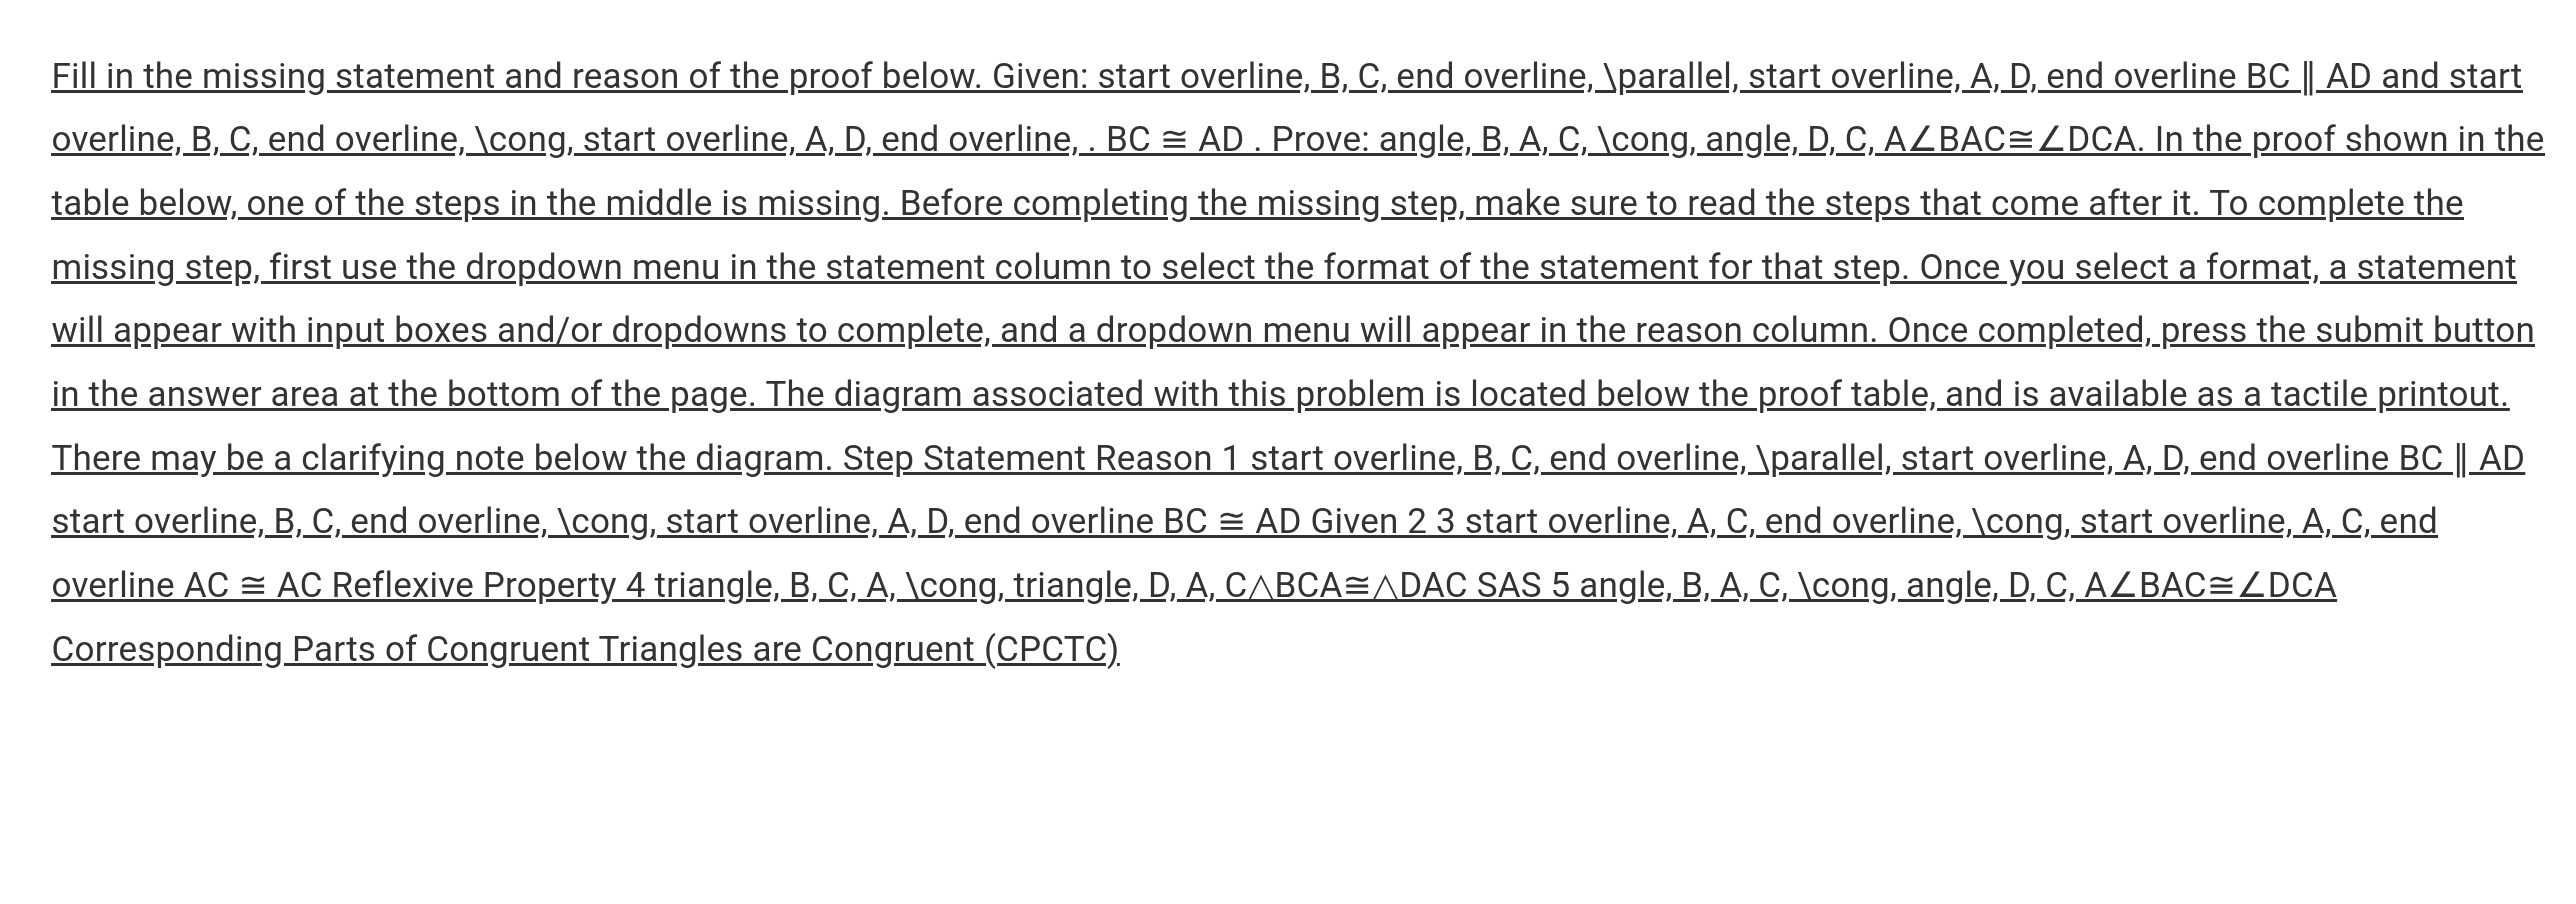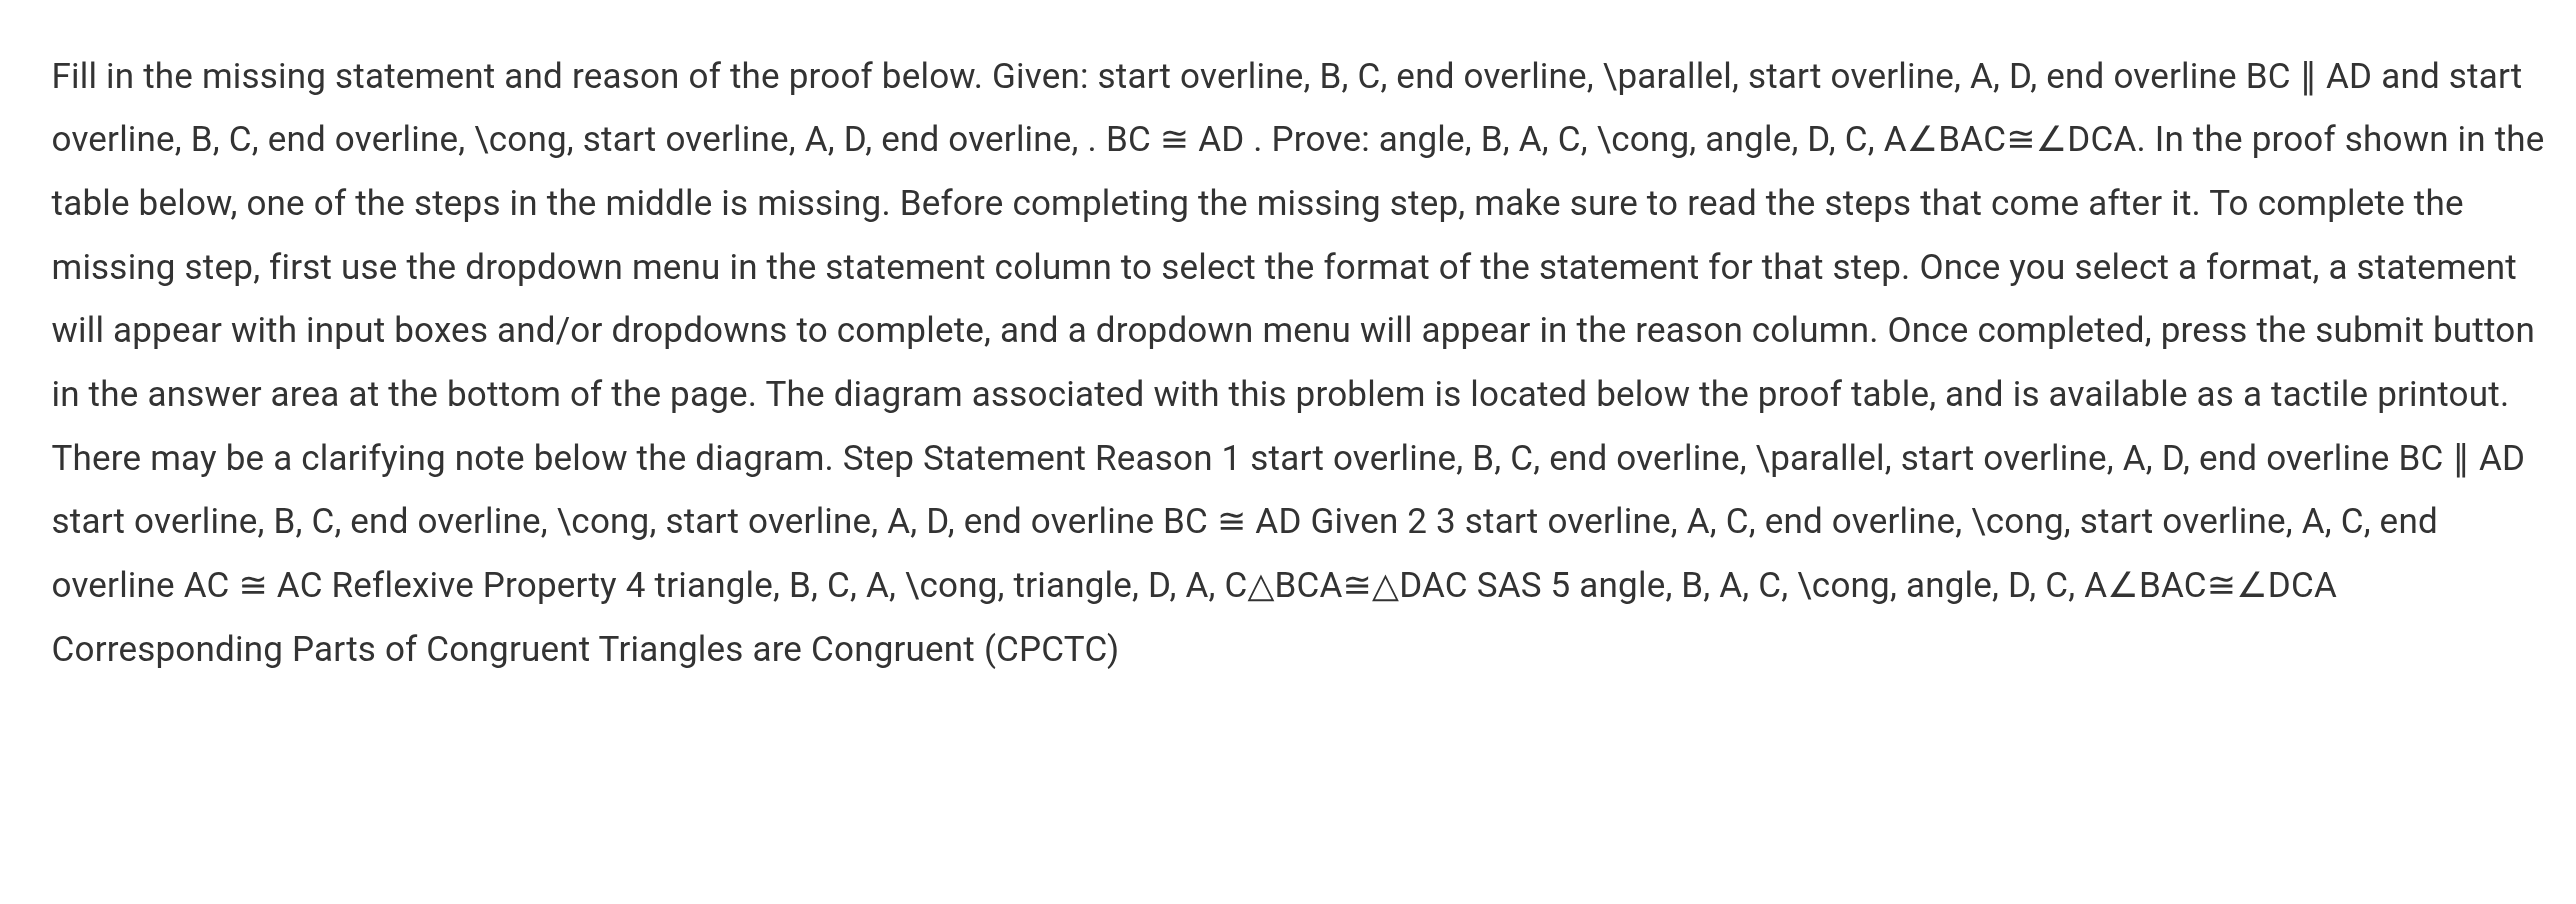--- a/index.html
+++ b/index.html
@@ -1,18 +1,19 @@
 <!DOCTYPE html>
 <html style="font-size:13.7px"><head>
   <meta charset="utf-8">
   <style>
     * {
       margin: 8px;
       padding: 0;
       box-sizing: border-box;
+      text-decoration: underline;
     }
     
     body {
       font-family: -apple-system, BlinkMacSystemFont, "Segoe UI", Roboto, "Helvetica Neue", Arial, sans-serif;
       background: #ffffff;
       padding: 20.6px 27.5px;
       width: 2576px;
       height: 904px;
     }
     

